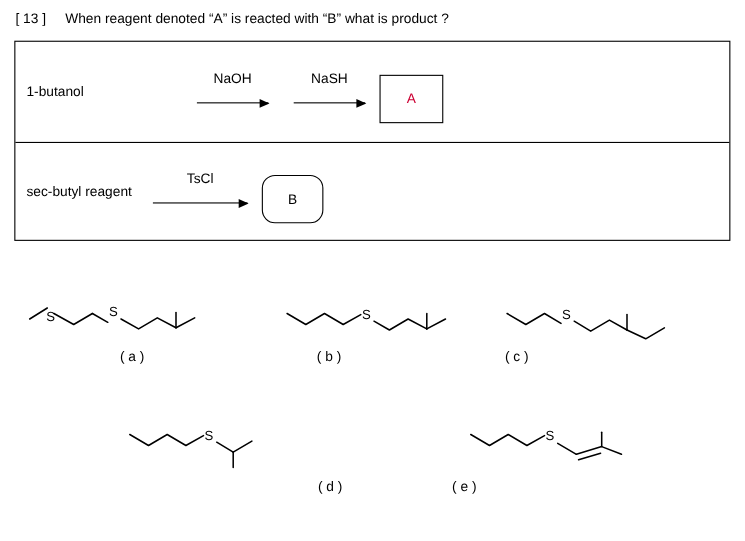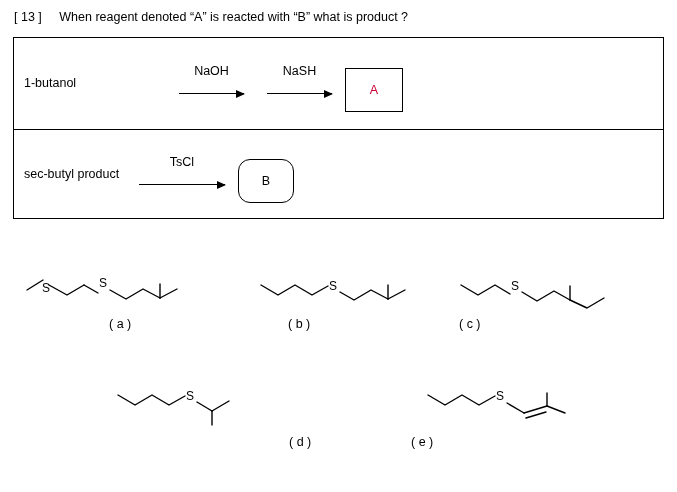--- a/index.html
+++ b/index.html
@@ -154,21 +154,21 @@
     <div class="arrow-unit" style="left:253px; top:26px; width:65px;">
       <div class="arrow-reagent">NaSH</div>
       <div class="arrow-line"></div>
       <div class="arrow-head"></div>
     </div>
 
     <div class="product-box-a" style="left:331px; top:30px;">A</div>
   </div>
 
   <div class="row row2">
-    <div class="start-label" style="left:10px; top:38px;">sec-butyl product</div>
+    <div class="start-label" style="left:10px; top:38px;">sec-butyl reagent</div>
 
     <div class="arrow-unit" style="left:125px; top:26px; width:86px;text-align:center;">
       <div class="arrow-reagent">TsCl</div>
       <div class="arrow-line"></div>
       <div class="arrow-head"></div>
     </div>
 
     <div class="product-box-b" style="left:224px; top:30px;">B</div>
   </div>
 </div>

